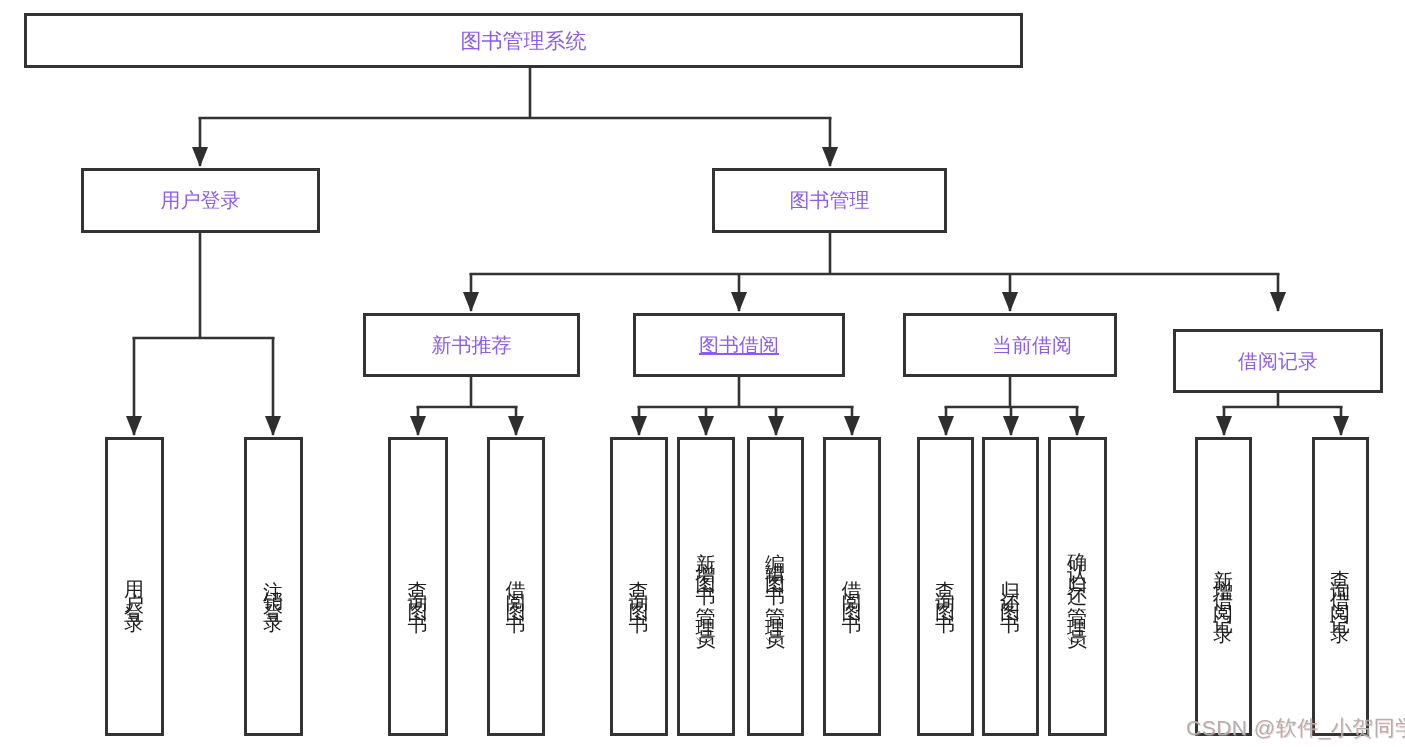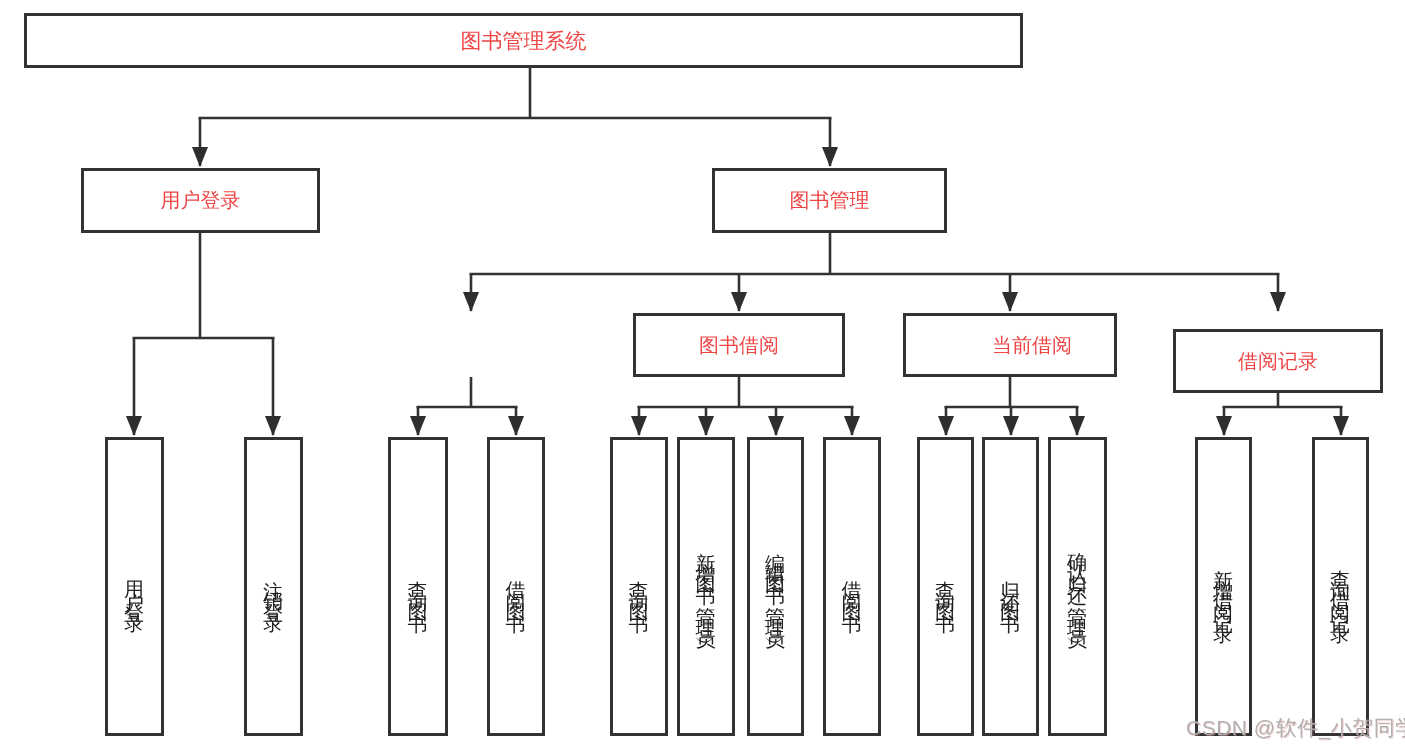--- a/index.html
+++ b/index.html
@@ -4,21 +4,21 @@
 <style>
   html,body{margin:0;padding:0;background:#fff;}
   .stage{
     position:relative;width:1405px;height:747px;background:#ffffff;overflow:hidden;
     font-family:"Liberation Sans","DejaVu Sans",sans-serif;color:#1f1f1f;
   }
   .connectors{position:absolute;left:0;top:0;}
   .node{
     position:absolute;box-sizing:border-box;background:#fff;
     border:3px solid #333333;display:flex;align-items:center;justify-content:center;
-    font-size:20px;color:#ef4444;white-space:nowrap;
+    font-size:20px;color:#8b5cf6;white-space:nowrap;
   }
   .node.root{font-size:21px;}
   .leaf{
     position:absolute;box-sizing:border-box;background:#fff;
     border:3px solid #333333;display:flex;align-items:center;justify-content:center;
   }
   .leaf span{
     writing-mode:vertical-rl;text-orientation:mixed;
     font-size:20px;letter-spacing:11px;line-height:1;color:#1f1f1f;white-space:nowrap;
   }
@@ -80,21 +80,22 @@
       <path d="M1224,407 V435" marker-end="url(#arw)"></path>
       <path d="M1341,407 V435" marker-end="url(#arw)"></path>
     </g>
   </svg>
 
   <div class="node root" style="left:24px;top:13px;width:999px;height:55px;">图书管理系统</div>
 
   <div class="node" style="left:81px;top:168px;width:239px;height:65px;">用户登录</div>
   <div class="node" style="left:712px;top:168px;width:235px;height:65px;">图书管理</div>
 
-  <div class="node" style="left:633px;top:313px;width:212px;height:64px;">图书借阅</div>
+  <div class="node" style="left:363px;top:313px;width:217px;height:64px;">新书推荐</div>
+  <div class="node" style="left:633px;top:313px;width:212px;height:64px;text-decoration:underline;">图书借阅</div>
   <div class="node" style="left:903px;top:313px;width:214px;height:64px;padding-left:44px;">当前借阅</div>
   <div class="node" style="left:1173px;top:329px;width:210px;height:64px;">借阅记录</div>
 
   <div class="leaf" style="left:105px;top:437px;width:59px;height:299px;">
     <span>用户登录</span>
   </div>
   <div class="leaf" style="left:244px;top:437px;width:59px;height:299px;">
     <span>注销登录</span>
   </div>
 

